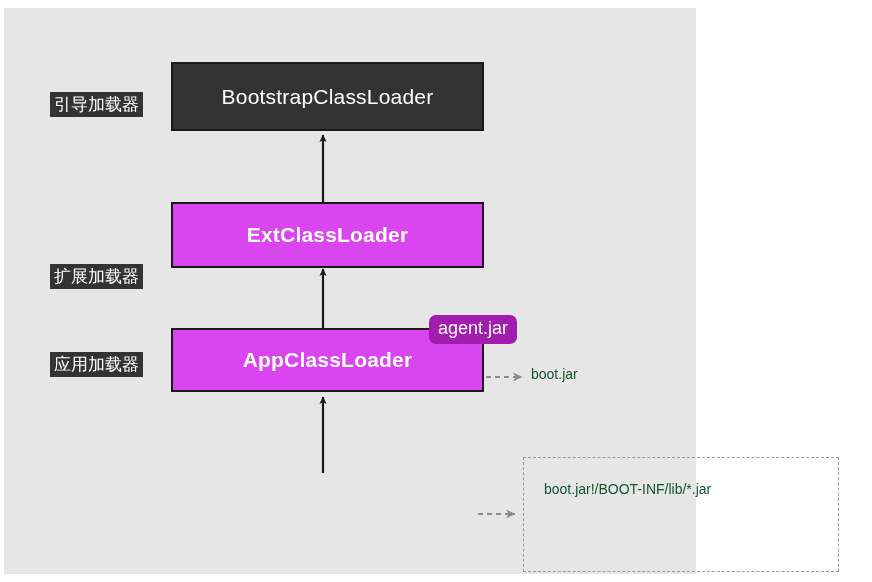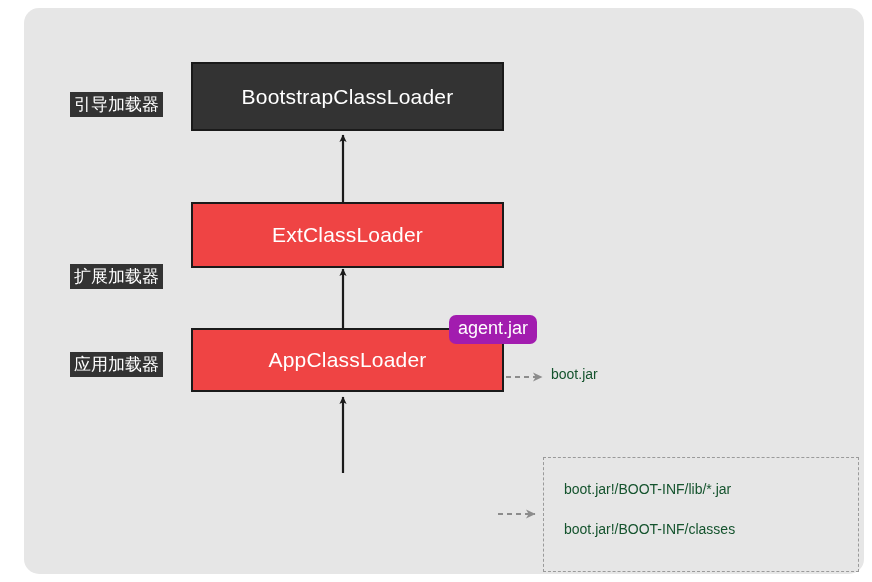--- a/index.html
+++ b/index.html
@@ -8,41 +8,40 @@
     background: #ffffff;
   }
   body {
     width: 872px;
     height: 582px;
     font-family: "Liberation Sans", sans-serif;
     overflow: hidden;
   }
   #canvas {
     position: absolute;
-    left: 24px;
+    left: 4px;
     top: 8px;
-    width: 840px;
+    width: 692px;
     height: 566px;
     background: #e6e6e6;
-    border-radius: 15px;
   }
   .node {
     position: absolute;
     border: 2px solid #1a1a1a;
     color: #ffffff;
     display: flex;
     align-items: center;
     justify-content: center;
     font-size: 21px;
     letter-spacing: 0.2px;
     box-sizing: border-box;
     white-space: nowrap;
   }
   .node.bootstrap { background: #333333; }
-  .node.gray { background: #ef4444; }
+  .node.gray { background: #d946ef; font-weight: bold; }
 
   .tier-label {
     position: absolute;
     background: #333333;
     color: #ffffff;
     font-size: 17px;
     padding: 2px 4px;
     line-height: 1.25;
     white-space: nowrap;
     box-sizing: border-box;
@@ -119,16 +118,15 @@
 
   <div class="node gray" style="left:167px; top:320px; width:313px; height:64px;text-align:center;">AppClassLoader</div>
 
 
   <div class="badge" style="left:425px; top:307px;">agent.jar</div>
 
   <div class="side-text" style="left:527px; top:358px;">boot.jar</div>
 
   <div class="dashed-box" style="left:519px; top:449px; width:316px; height:115px;">
     <div class="side-text" style="left:20px; top:23px; position:absolute;">boot.jar!/BOOT-INF/lib/*.jar</div>
-    <div class="side-text" style="left:20px; top:63px; position:absolute;">boot.jar!/BOOT-INF/classes</div>
   </div>
 
 </div>
 
 </body></html>

